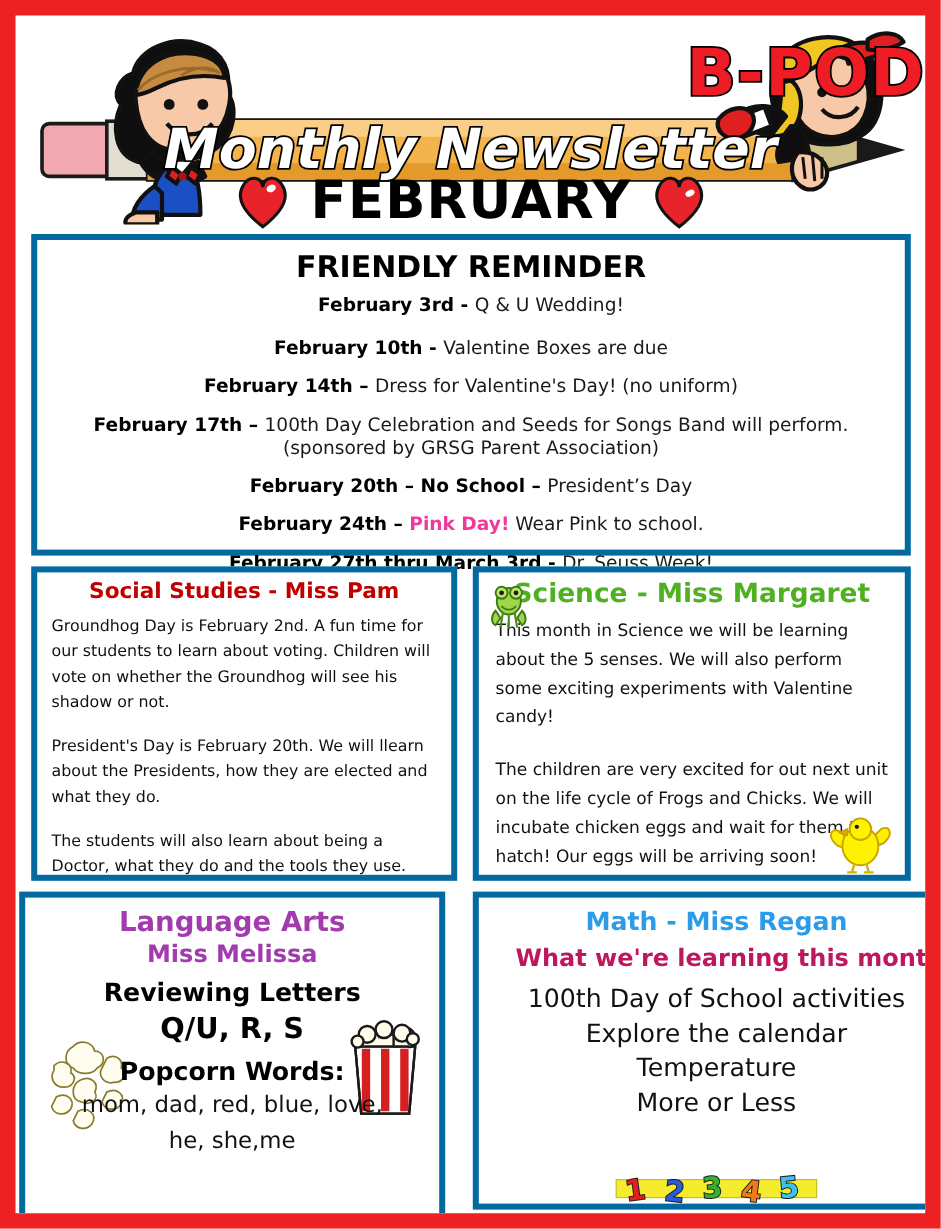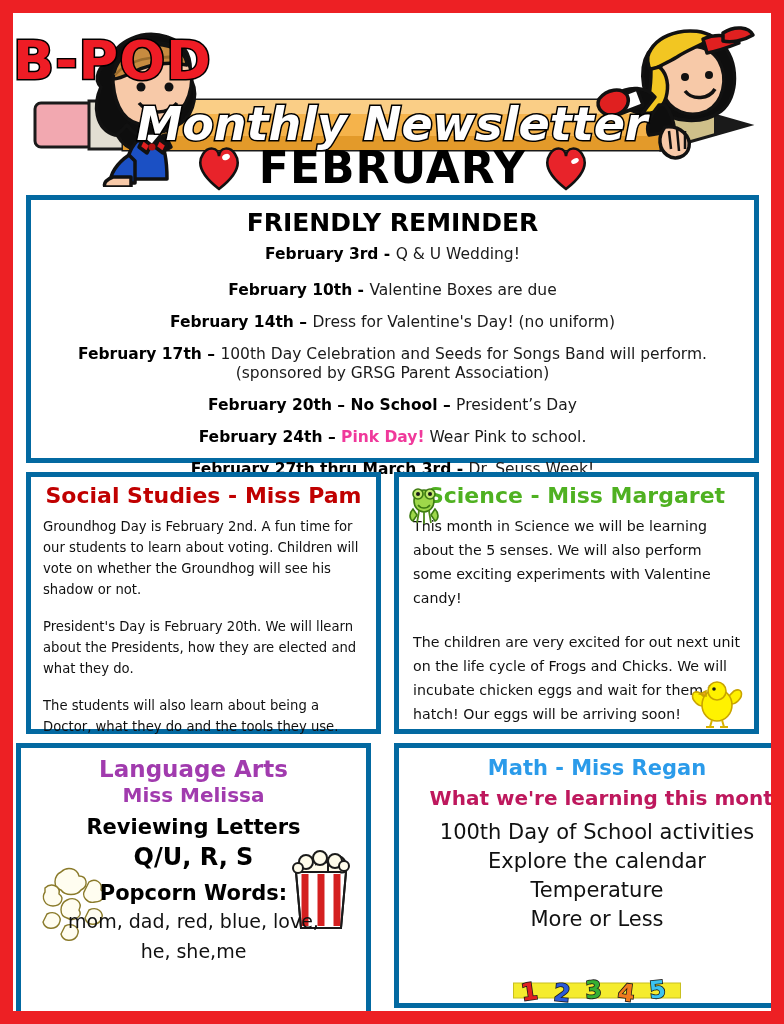--- a/index.html
+++ b/index.html
@@ -33,21 +33,21 @@
     height: 178px;
     width: 758px;
     overflow: hidden;
   }
   .boy-art { position: absolute; left: 42px; top: 4px; width: 190px; height: 170px; }
   .girl-art { position: absolute; left: 580px; top: 6px; width: 175px; height: 160px; }
   .pencil-art { position: absolute; left: 20px; top: 78px; width: 725px; height: 72px; }
   .bpod-title {
     position: absolute;
     left: 0; right: 0; top: 16px;
-    text-align: left;
+    text-align: right;
     font-family: "DejaVu Sans", sans-serif;
     font-weight: bold;
     font-size: 54px;
     letter-spacing: 1px;
     color: #EE1C25;
     -webkit-text-stroke: 3px #000000;
     paint-order: stroke fill;
     z-index: 6;
   }
   .monthly-title {
@@ -123,21 +123,21 @@
   #math-panel    { left: 381px; top: 730px; width: 406px; height: 265px; }
 
   .panel-body { position: relative; width: 100%; height: 100%; box-sizing: border-box; }
 
   .sec-title {
     font-family: "DejaVu Sans", sans-serif;
     font-weight: bold;
     text-align: center;
     line-height: 1.15;
   }
-  .sec-title.social  { font-size: 22px; color: #C00000; margin: 6px 0 8px 0; }
+  .sec-title.social  { font-size: 18px; color: #C00000; margin: 6px 0 8px 0; }
   .sec-title.science { font-size: 22px; color: #4FB121; margin: 6px 0 6px 0; }
   .sec-title.lang    { font-size: 23px; color: #A13BAE; margin: 8px 0 2px 0; }
   .sec-title.lang2   { font-size: 20px; color: #A13BAE; margin: 0 0 8px 0; }
   .sec-title.math    { font-size: 21px; color: #2B9BEA; margin: 8px 0 6px 0; }
 
   .body-text {
     font-family: "DejaVu Sans", sans-serif;
     color: #111;
     font-size: 13.2px;
     line-height: 21px;

